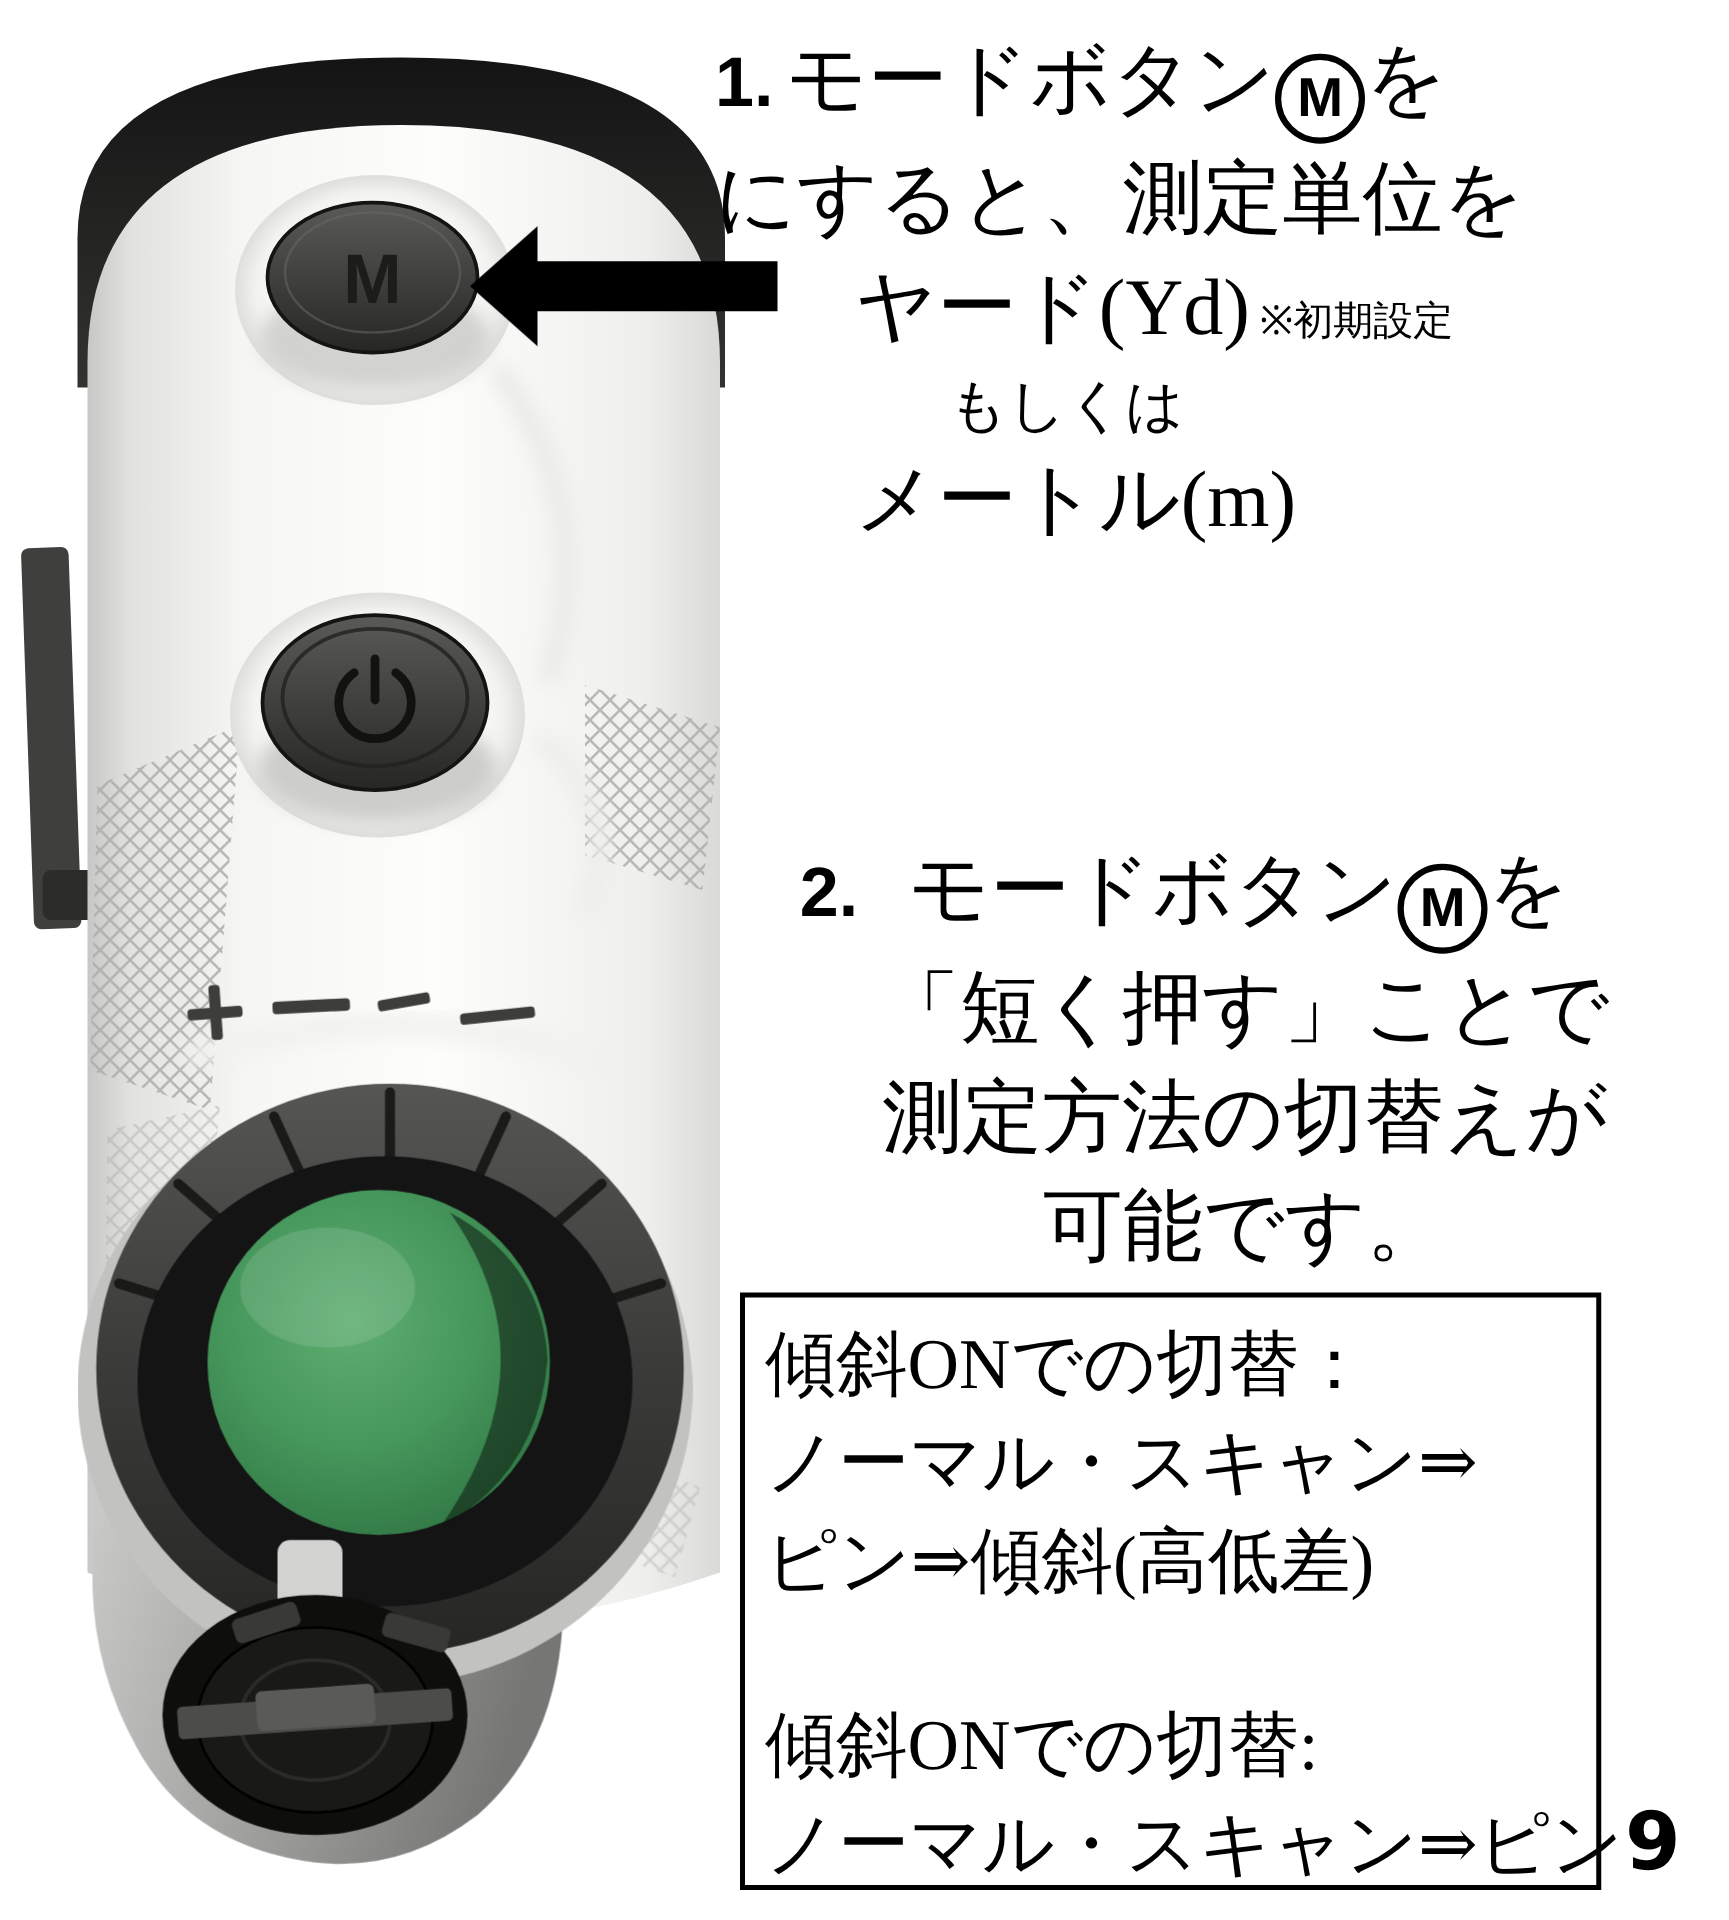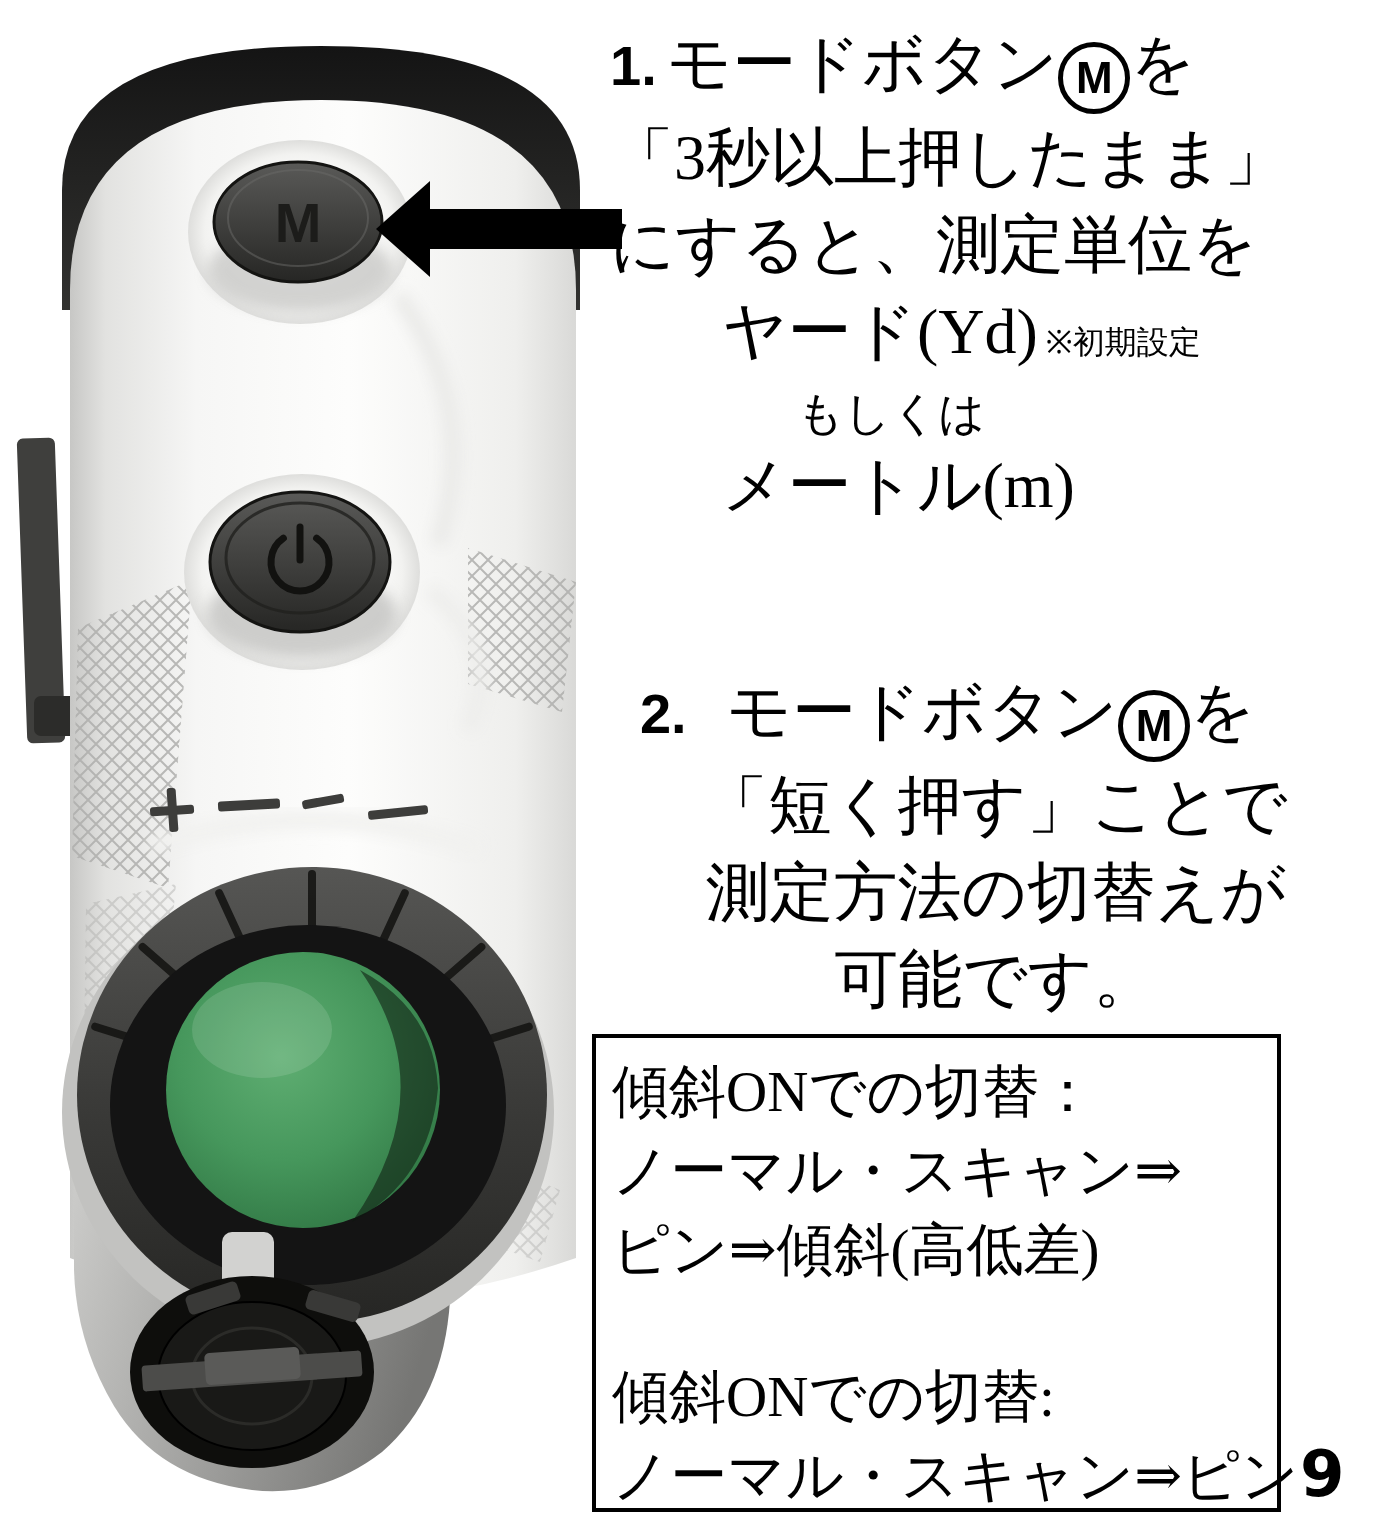--- a/index.html
+++ b/index.html
@@ -17,25 +17,25 @@
     font-weight:700;font-size:56px;
   }
   .mcircle{
     display:inline-flex;align-items:center;justify-content:center;
     width:62px;height:62px;border:5px solid #000;border-radius:50%;
     font-family:"Liberation Sans","DejaVu Sans",sans-serif;
     font-weight:700;font-size:44px;line-height:1;vertical-align:-8px;
     background:#fff;
   }
   .note{font-size:32px;margin-left:8px;}
-  .or-line{font-size:46px;line-height:56px;margin-left:187px;}
+  .or-line{font-size:46px;line-height:56px;margin-left:187px;font-family:Liberation Mono, monospace;}
   .indent1{margin-left:112px;}
   .indent2{margin-left:118px;}
   .s2indent{margin-left:96px;}
-  #step1{left:610px;top:20px;}
+  #step1{left:572px;top:20px;}
   #step2{left:608px;top:668px;text-align:center;}
   #step2 .num{margin-right:40px;}
   #step1 .num{margin-right:10px;}
 
   
   #infobox{
     left:592px;top:1034px;width:689px;height:478px;
     border:4px solid #000;box-sizing:border-box;
     padding:14px 12px 0 16px;
     font-size:57px;line-height:79px;white-space:nowrap;
@@ -200,21 +200,20 @@
 
 <div>
   <div id="arrow-shaft" class="abs"></div>
   <div id="arrow-head" class="abs"></div>
 </div>
 
 <div id="step1" class="abs step">
   <div class="step-line">
     <span class="num">1.</span><span>モードボタン</span><span class="mcircle">M</span><span>を</span>
   </div>
-  <div class="step-line">「3秒以上押したまま」</div>
   <div class="step-line">にすると、測定単位を</div>
   <div class="step-line indent1">
     <span>ヤード(Yd)</span><span class="note">※初期設定</span>
   </div>
   <div class="or-line">もしくは</div>
   <div class="step-line indent1">メートル(m)</div>
 </div>
 
 <div id="step2" class="abs step">
   <div class="step-line">

